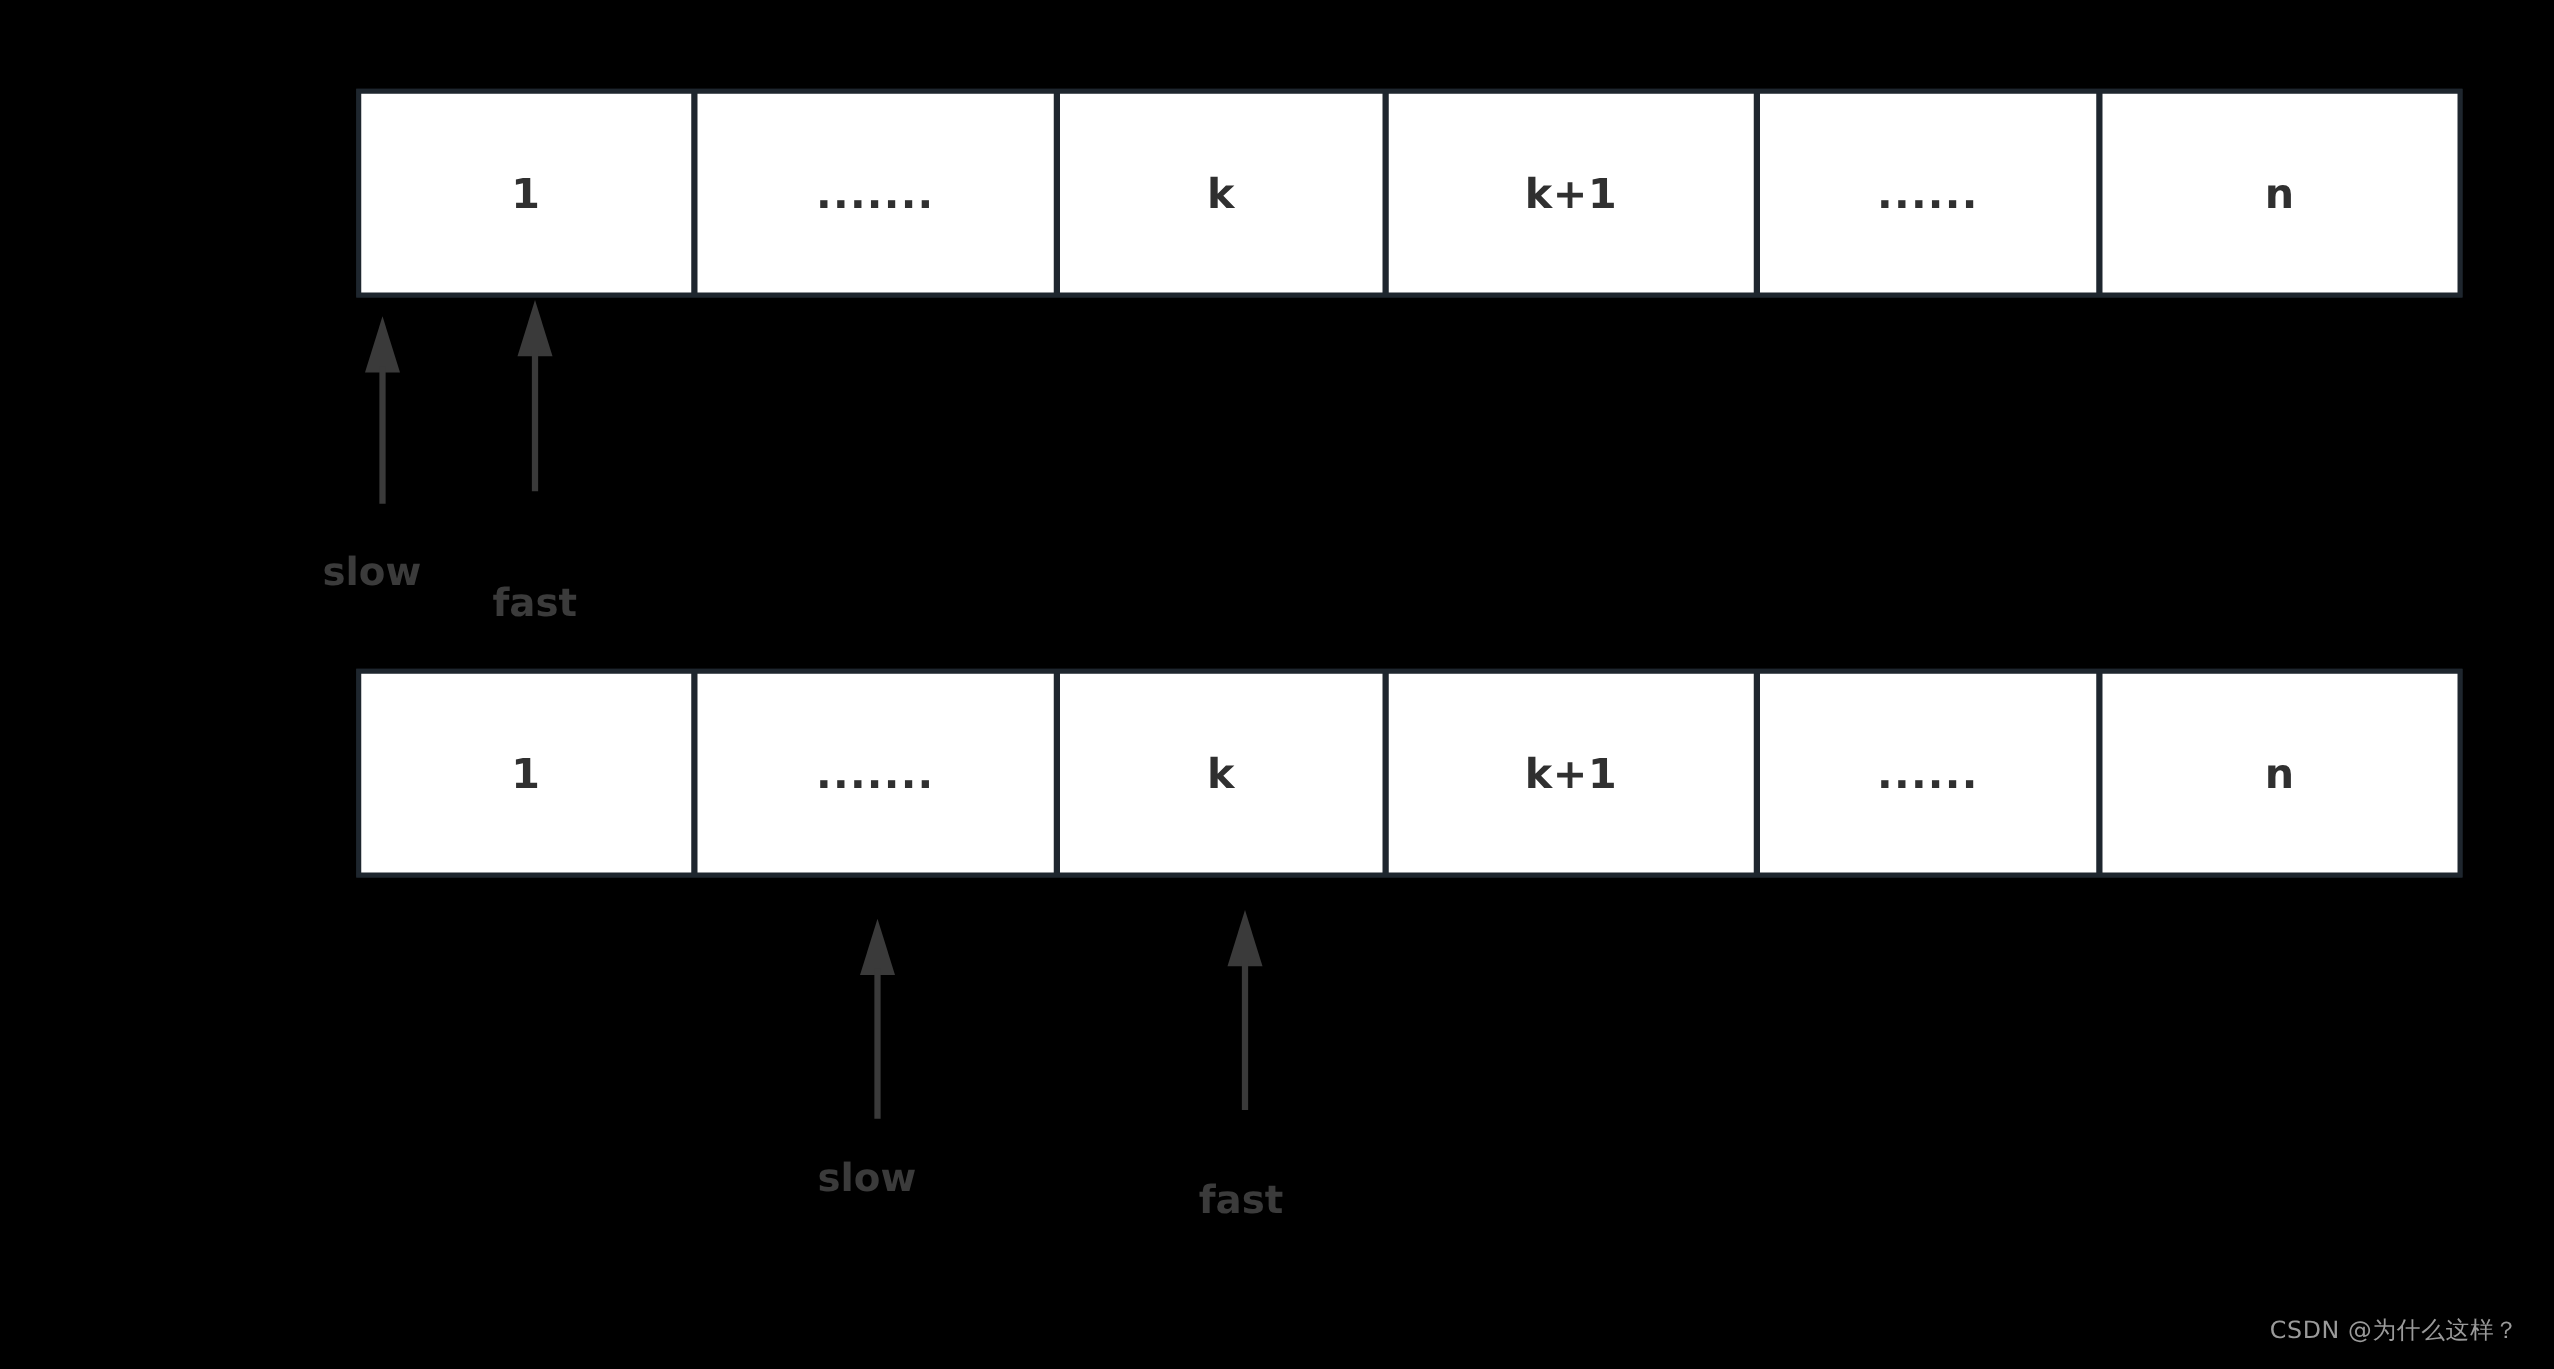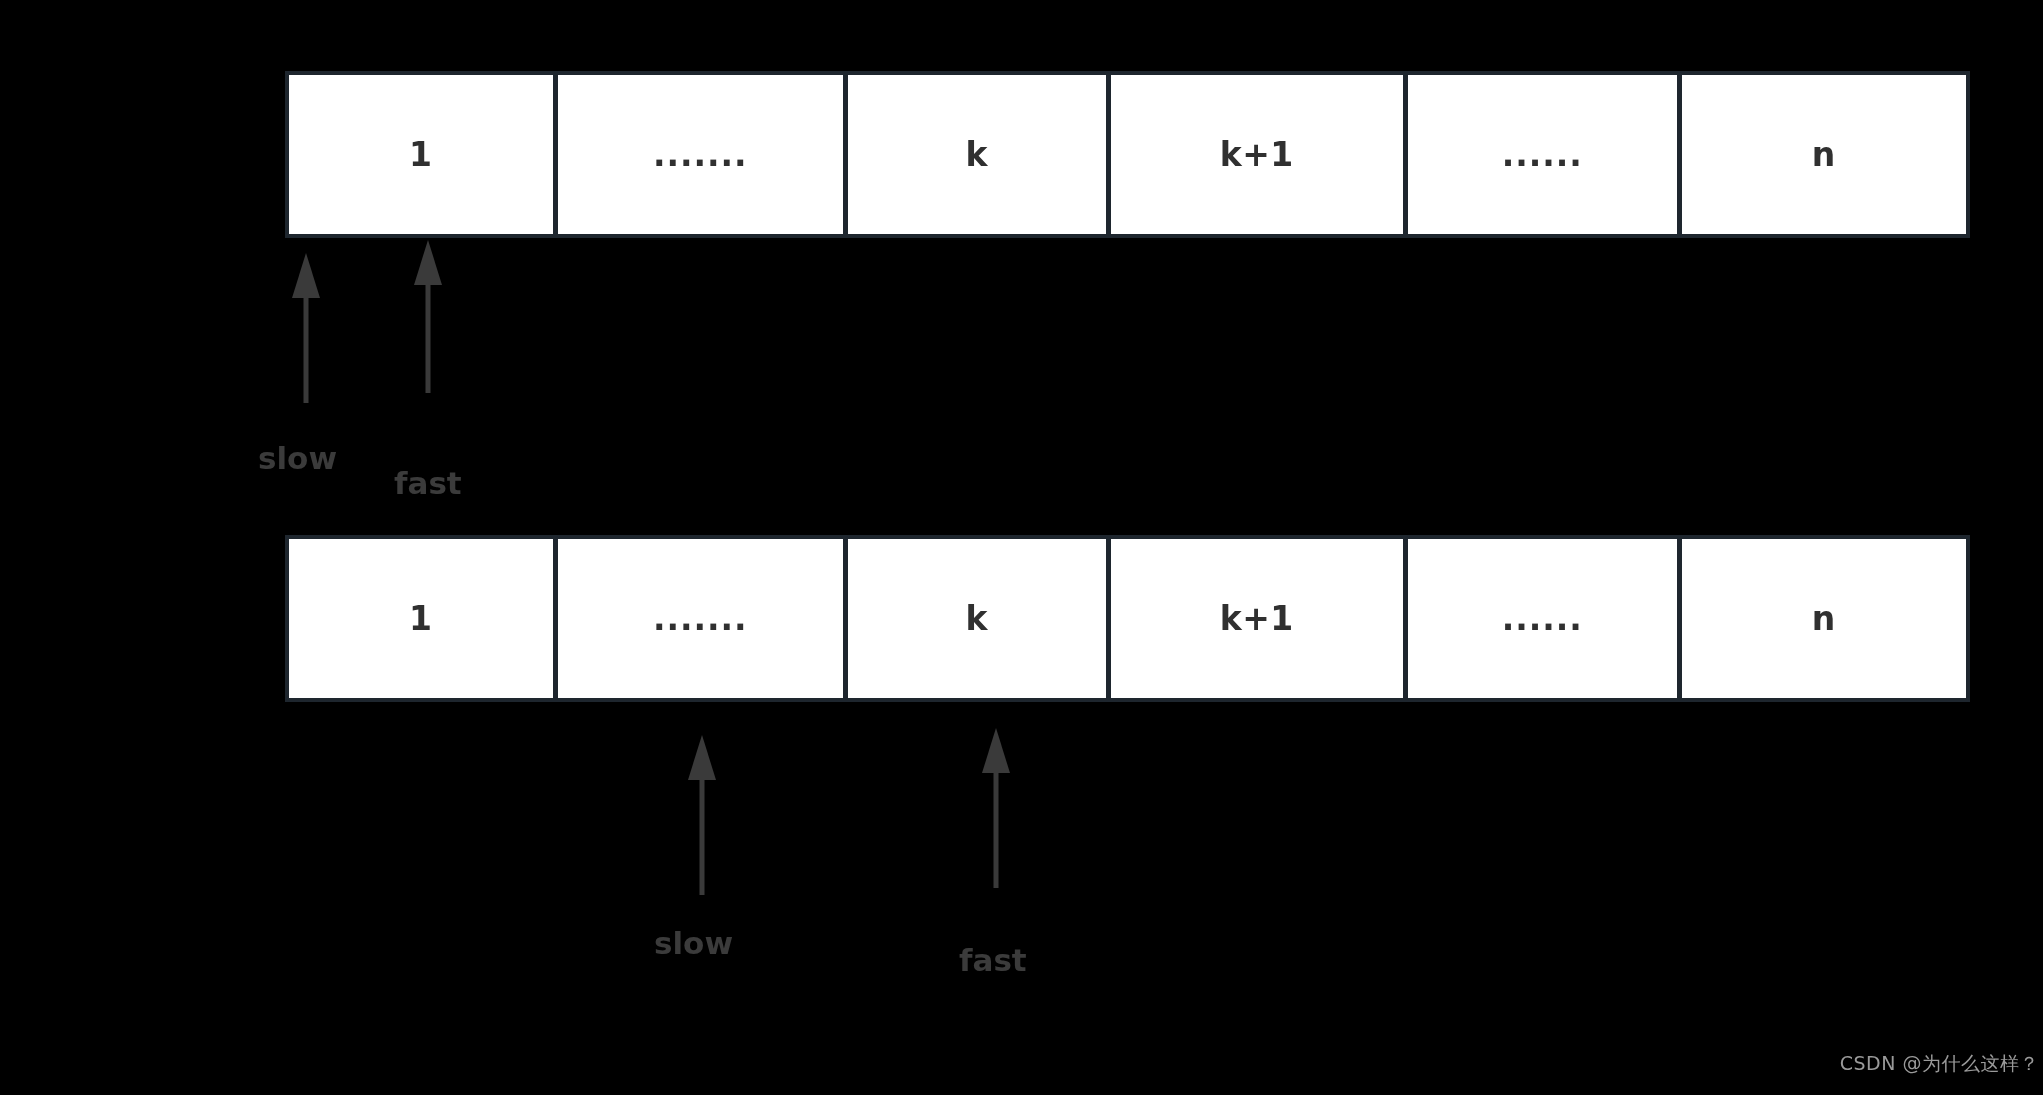--- a/index.html
+++ b/index.html
@@ -70,21 +70,21 @@
     font-weight: bold;
     font-size: 31px;
     line-height: 1;
     white-space: nowrap;
     user-select: none;
   }
 
   
   .watermark {
     position: absolute;
-    right: 4px;
+    right: 28px;
     bottom: 18px;
     color: #9a9a9a;
     font-size: 19px;
     letter-spacing: 0.5px;
     white-space: nowrap;
     user-select: none;
   }
 </style>
 </head>
 <body>

